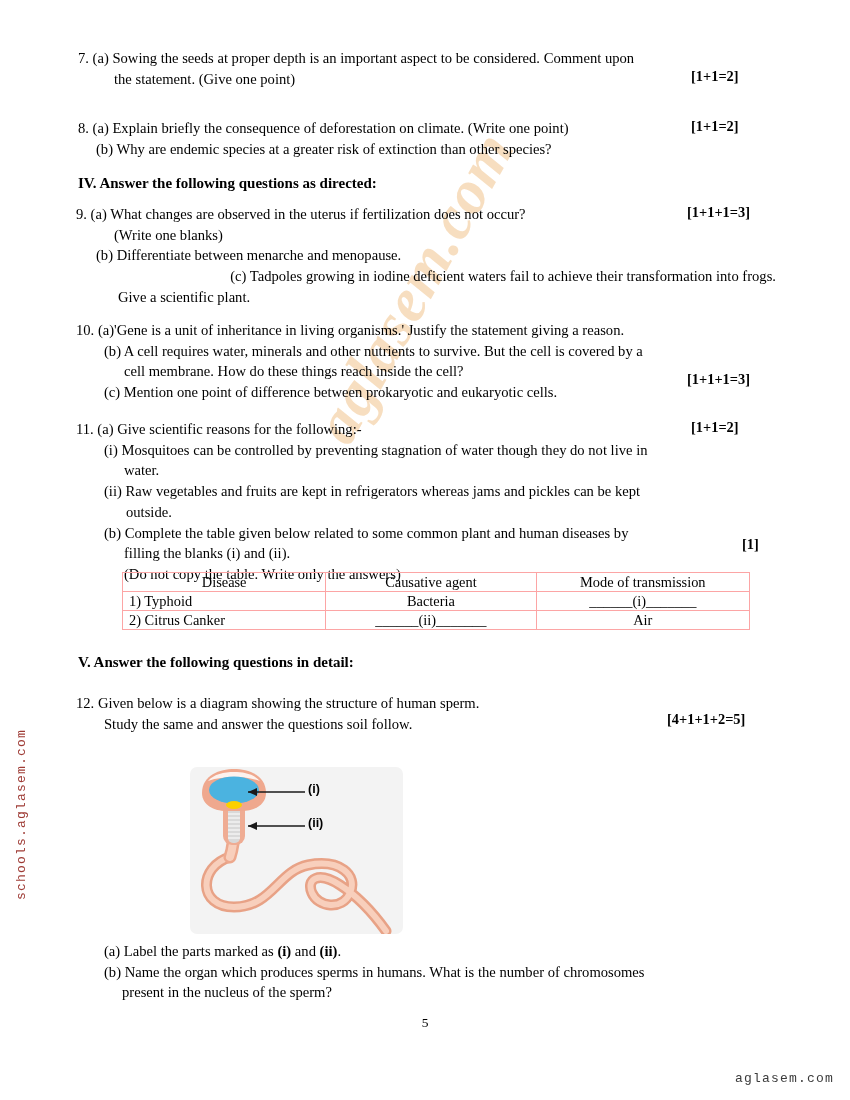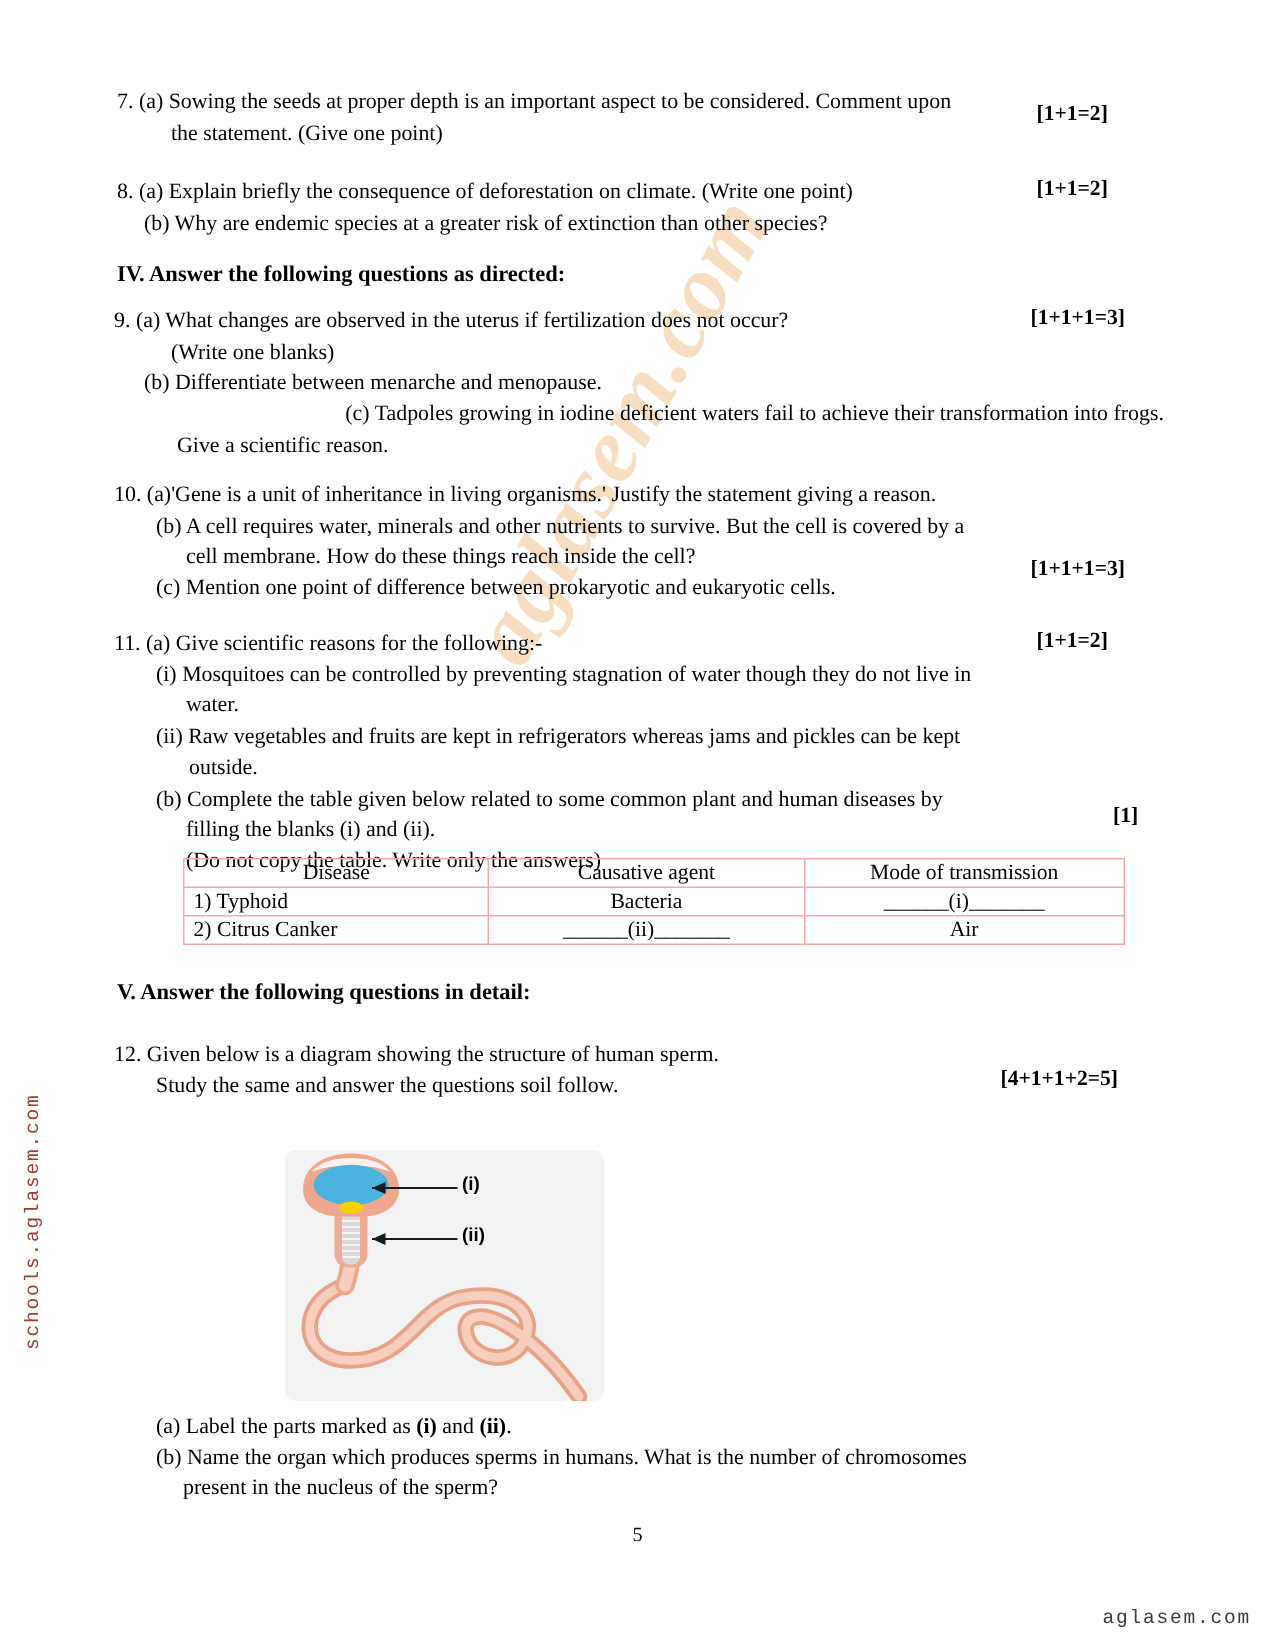--- a/index.html
+++ b/index.html
@@ -139,21 +139,21 @@
 </style>
 </head>
 <body>
 
 <div id="page">
 
   <div class="wm-diagonal">aglasem.com</div>
 
   <div class="content">
 
-    <div class="q" style="left:78px; top:48px; width:690px;margin-top:10px;">
+    <div class="q" style="left:78px; top:48px; width:690px;">
       <div class="line">
         <span>7.</span>
         <span>(a) Sowing the seeds at proper depth is an important aspect to be considered. Comment upon</span>
       </div>
       <div class="line" style="padding-left:36px;">the statement. (Give one point)</div>
     </div>
     <div class="marks" style="left:691px; top:68px;">[1+1=2]</div>
 
     <div class="q" style="left:78px; top:118px; width:690px;">
       <div class="line">
@@ -167,21 +167,21 @@
     <div class="section-head" style="left:78px; top:175px;">IV. Answer the following questions as directed:</div>
 
     <div class="q" style="left:76px; top:204px; width:700px;">
       <div class="line">
         <span>9.</span>
         <span>(a) What changes are observed in the uterus if fertilization  does not occur?</span>
       </div>
       <div class="line" style="padding-left:38px;">(Write one blanks)</div>
       <div class="line" style="padding-left:20px;">(b) Differentiate between menarche and menopause.</div>
       <div class="line" style="padding-left:20px;text-align:right;">(c)  Tadpoles growing in iodine deficient waters fail to achieve their transformation into frogs.</div>
-      <div class="line" style="padding-left:42px;">Give a scientific reason.</div>
+      <div class="line" style="padding-left:42px;">Give a scientific plant.</div>
     </div>
     <div class="marks" style="left:687px; top:204px;">[1+1+1=3]</div>
 
     <div class="q" style="left:76px; top:320px; width:700px;">
       <div class="line">
         <span>10.</span>
         <span>(a)'Gene is a unit of inheritance in living organisms.' Justify the statement giving a reason.</span>
       </div>
       <div class="line" style="padding-left:28px;">(b) A cell requires water, minerals and other nutrients to survive. But the cell is covered by a</div>
       <div class="line" style="padding-left:48px;">cell membrane. How do these things reach inside the cell?</div>

